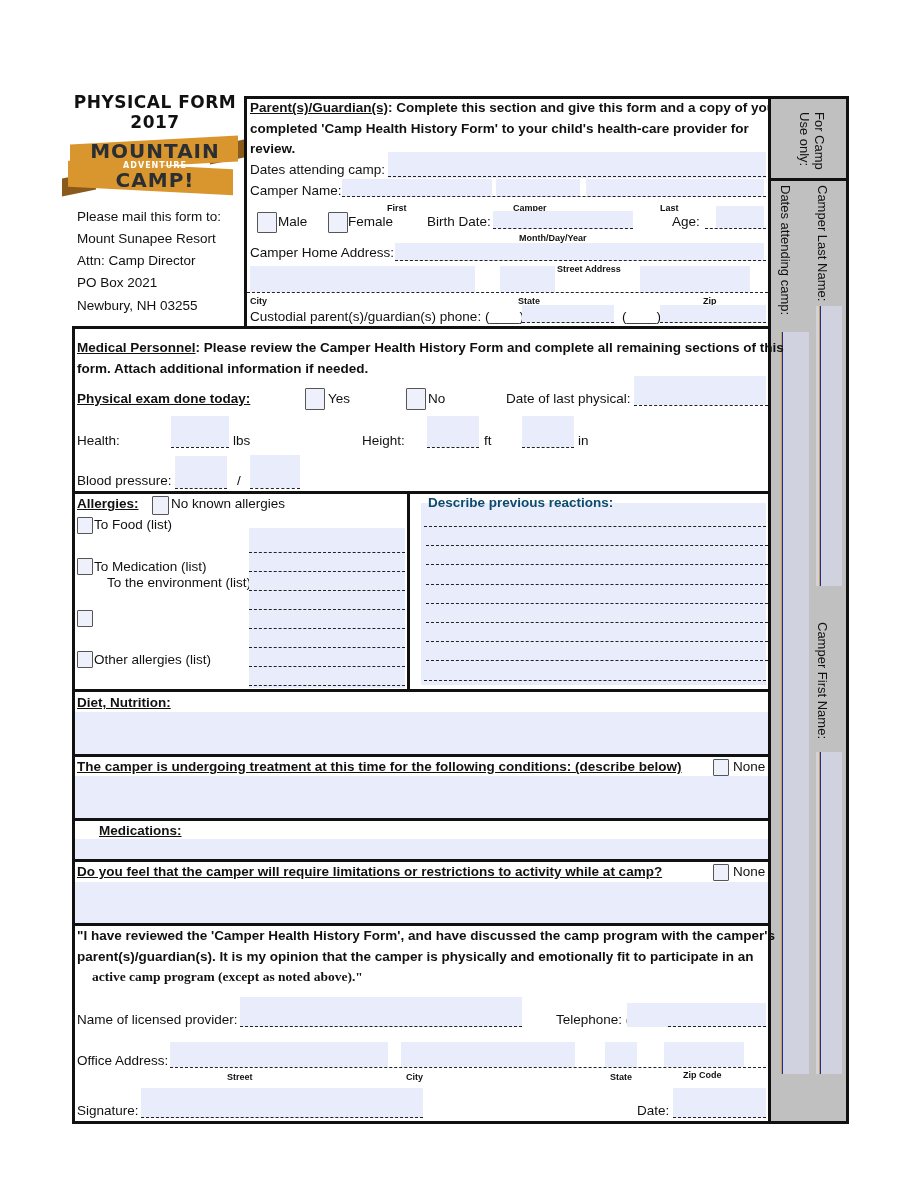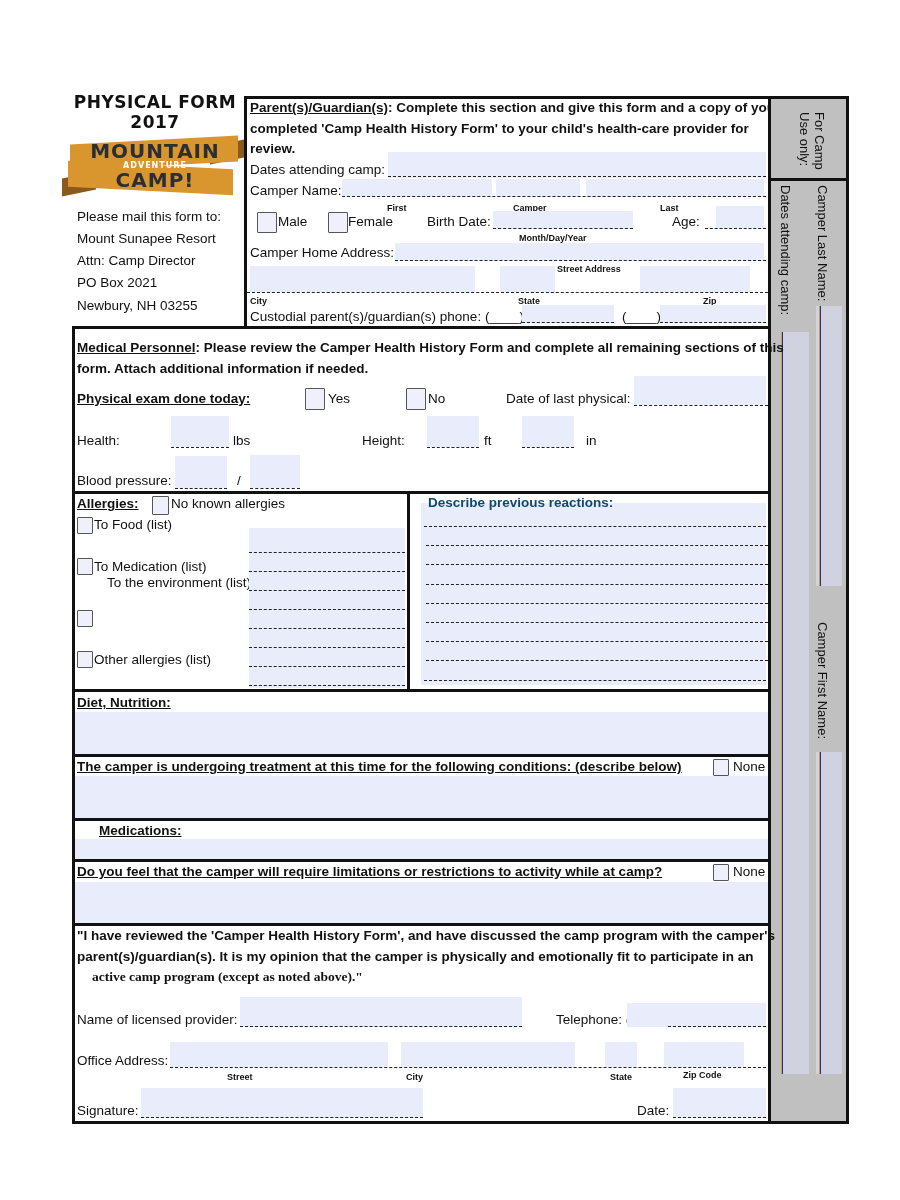--- a/index.html
+++ b/index.html
@@ -147,21 +147,21 @@
 <div class="abs txt" style="left:77px;top:433px;">Health:</div>
 <div class="fill" style="left:171px;top:416px;width:58px;height:31px;"></div>
 <div class="dash" style="left:171px;top:447px;width:58px;"></div>
 <div class="abs txt" style="left:233px;top:433px;">lbs</div>
 <div class="abs txt" style="left:362px;top:433px;">Height:</div>
 <div class="fill" style="left:427px;top:416px;width:52px;height:31px;"></div>
 <div class="dash" style="left:427px;top:447px;width:52px;"></div>
 <div class="abs txt" style="left:484px;top:433px;">ft</div>
 <div class="fill" style="left:522px;top:416px;width:52px;height:31px;"></div>
 <div class="dash" style="left:522px;top:447px;width:52px;"></div>
-<div class="abs txt" style="left:578px;top:433px;margin-left:8px;">in</div>
+<div class="abs txt" style="left:578px;top:433px;">in</div>
 
 <div class="abs txt" style="left:77px;top:473px;">Blood pressure:</div>
 <div class="fill" style="left:175px;top:456px;width:52px;height:32px;"></div>
 <div class="dash" style="left:175px;top:488px;width:52px;"></div>
 <div class="abs txt" style="left:237px;top:473px;">/</div>
 <div class="fill" style="left:250px;top:455px;width:50px;height:33px;"></div>
 <div class="dash" style="left:250px;top:488px;width:50px;"></div>
 
 <div class="hline" style="left:72px;top:491px;width:699px;"></div>
 <div class="vline" style="left:407px;top:491px;height:200px;"></div>

